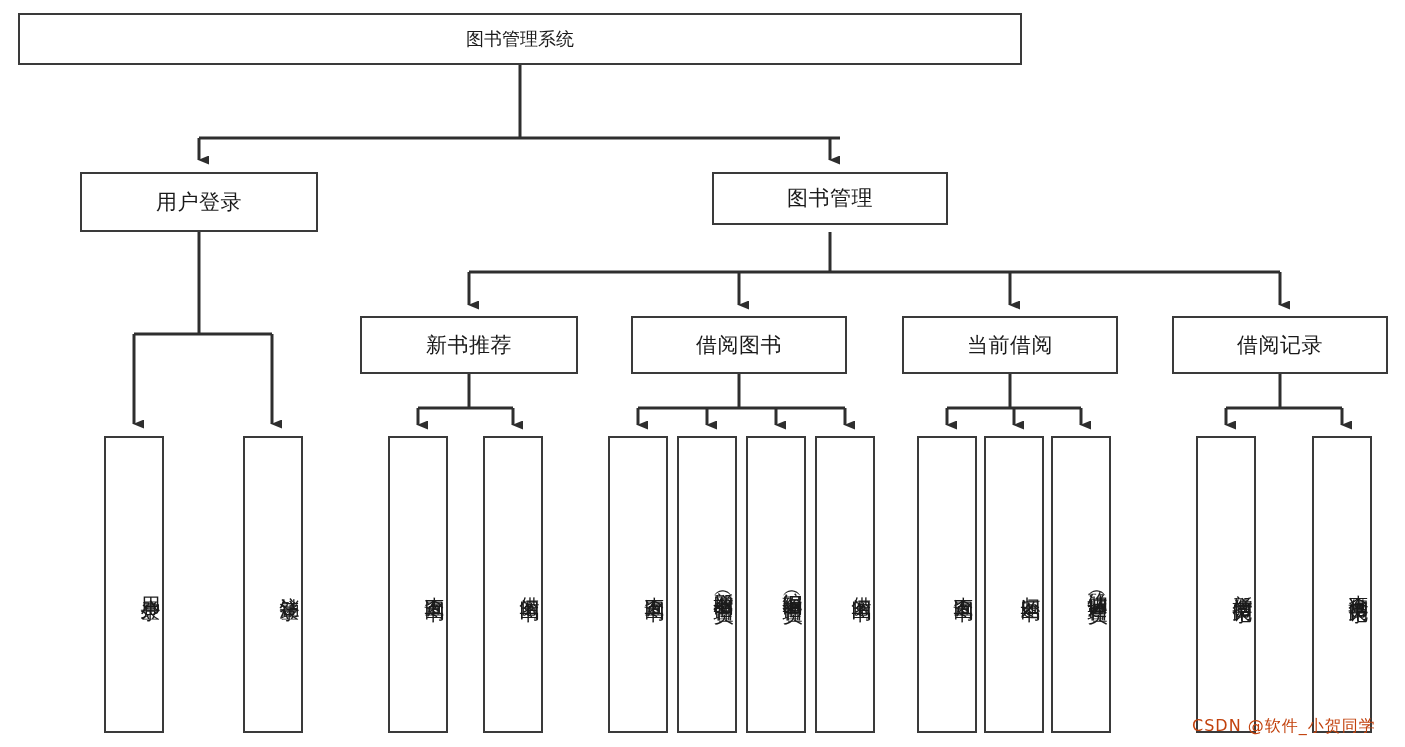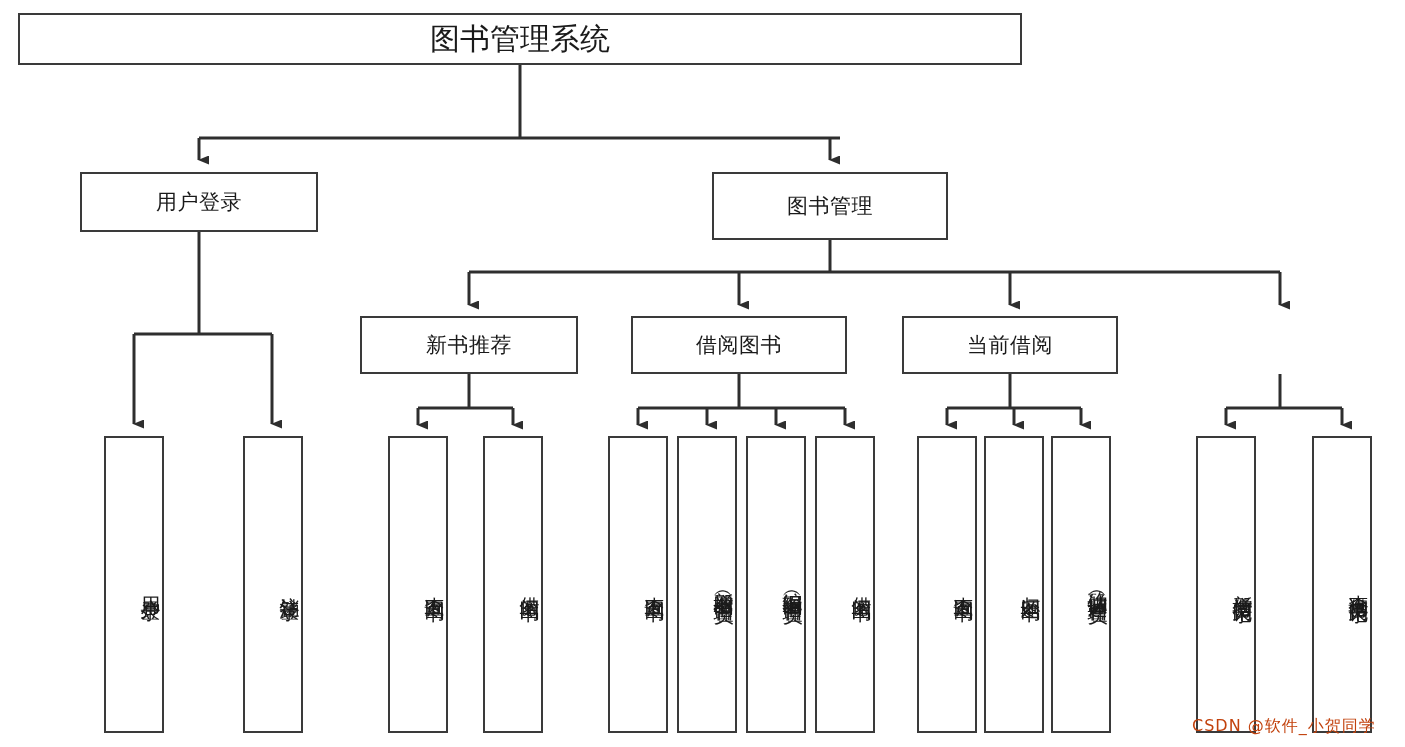--- a/index.html
+++ b/index.html
@@ -34,21 +34,21 @@
     align-items: center;
     justify-content: center;
     color: #1a1a1a;
     line-height: 1.18;
   }
   .node.h {
     font-size: 21px;
     letter-spacing: 0.5px;
   }
   .node.root {
-    font-size: 30px;
+    font-size: 18px;
   }
   .node.v {
     font-size: 20px;
     writing-mode: vertical-rl;
     text-orientation: upright;
     letter-spacing: 2px;
     padding: 6px 0;
     align-items: flex-start;
     justify-content: center;
   }
@@ -122,32 +122,35 @@
     </g>
   </svg>
 
   <div class="node root" style="left:18px; top:13px; width:1004px; height:52px;">
     <span>图书管理系统</span>
   </div>
 
   <div class="node h" style="left:80px; top:172px; width:238px; height:60px;">
     <span>用户登录</span>
   </div>
-  <div class="node h" style="left:712px; top:172px; width:236px; height:68px;">
+  <div class="node h" style="left:712px; top:172px; width:236px; height:53px;">
     <span>图书管理</span>
   </div>
 
   <div class="node h" style="left:360px; top:316px; width:218px; height:58px;justify-content:center;">
     <span>新书推荐</span>
   </div>
   <div class="node h" style="left:631px; top:316px; width:216px; height:58px;">
     <span>借阅图书</span>
   </div>
   <div class="node h" style="left:902px; top:316px; width:216px; height:58px;text-align:center;">
     <span>当前借阅</span>
+  </div>
+  <div class="node h" style="left:1172px; top:316px; width:216px; height:58px;">
+    <span>借阅记录</span>
   </div>
 
   <div class="node v" style="left:104px; top:436px; width:60px; height:297px;">
     <span class="vtext">用户登录</span>
   </div>
   <div class="node v" style="left:243px; top:436px; width:60px; height:297px;">
     <span class="vtext">注销登录</span>
   </div>
 
   <div class="node v" style="left:388px; top:436px; width:60px; height:297px;">

